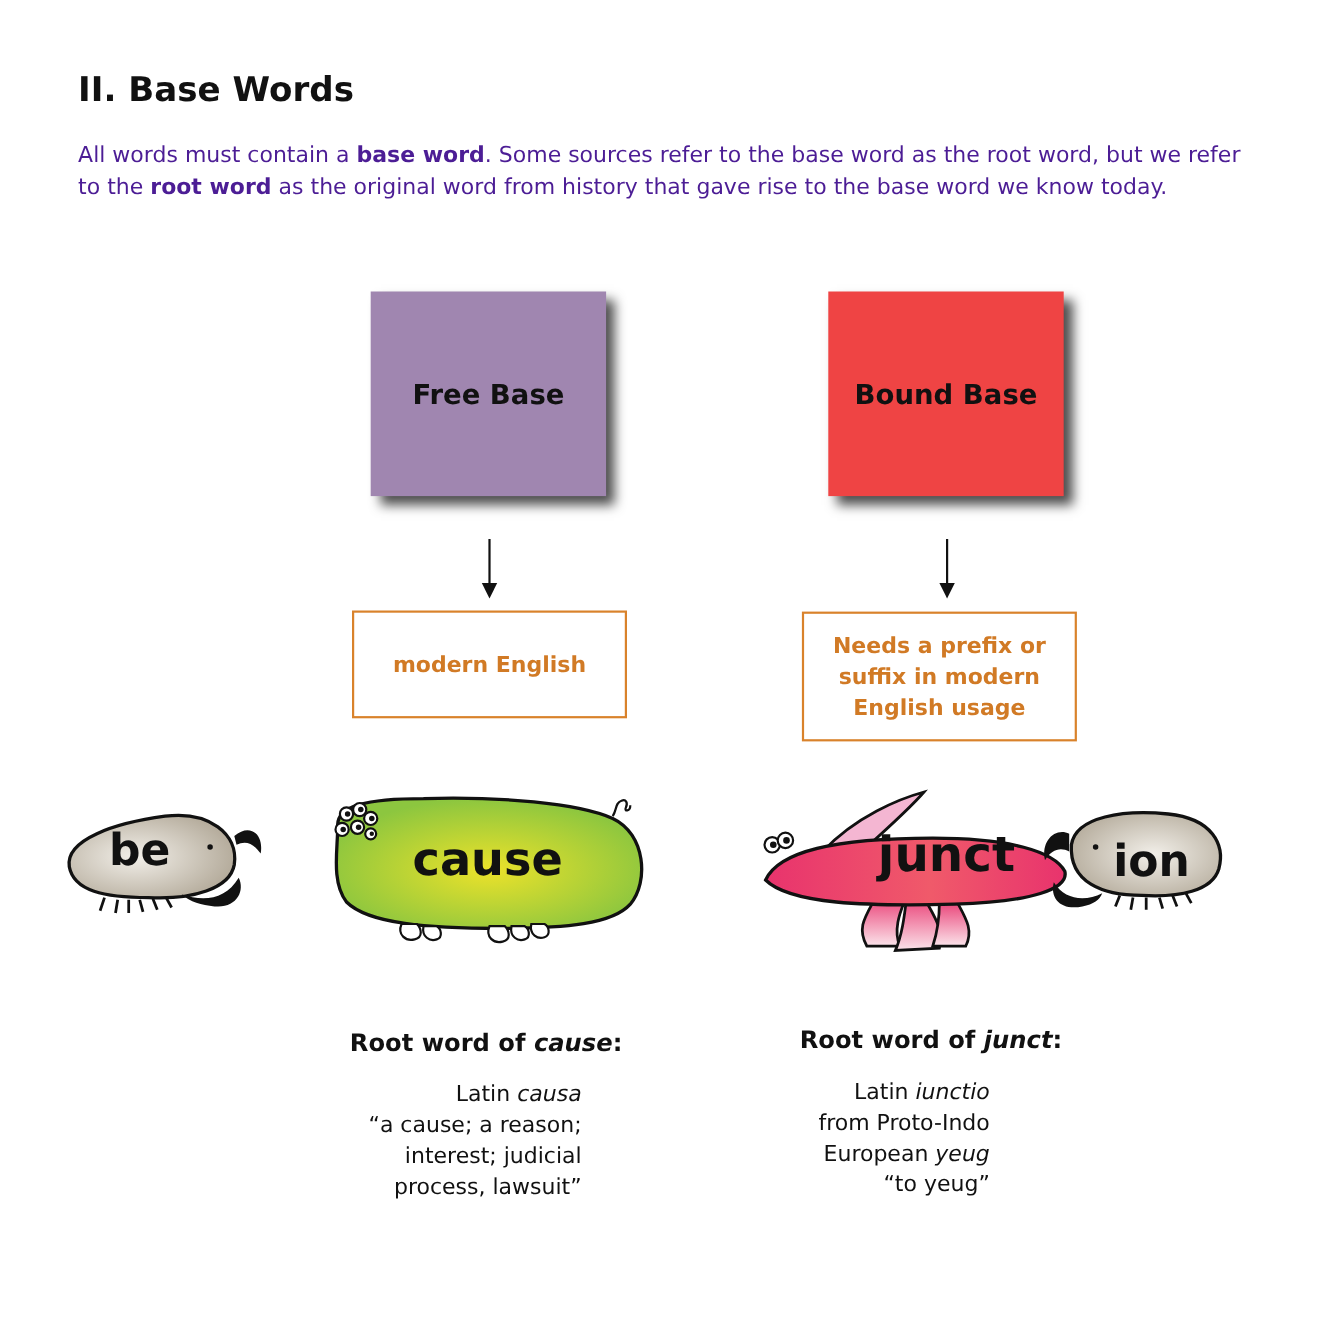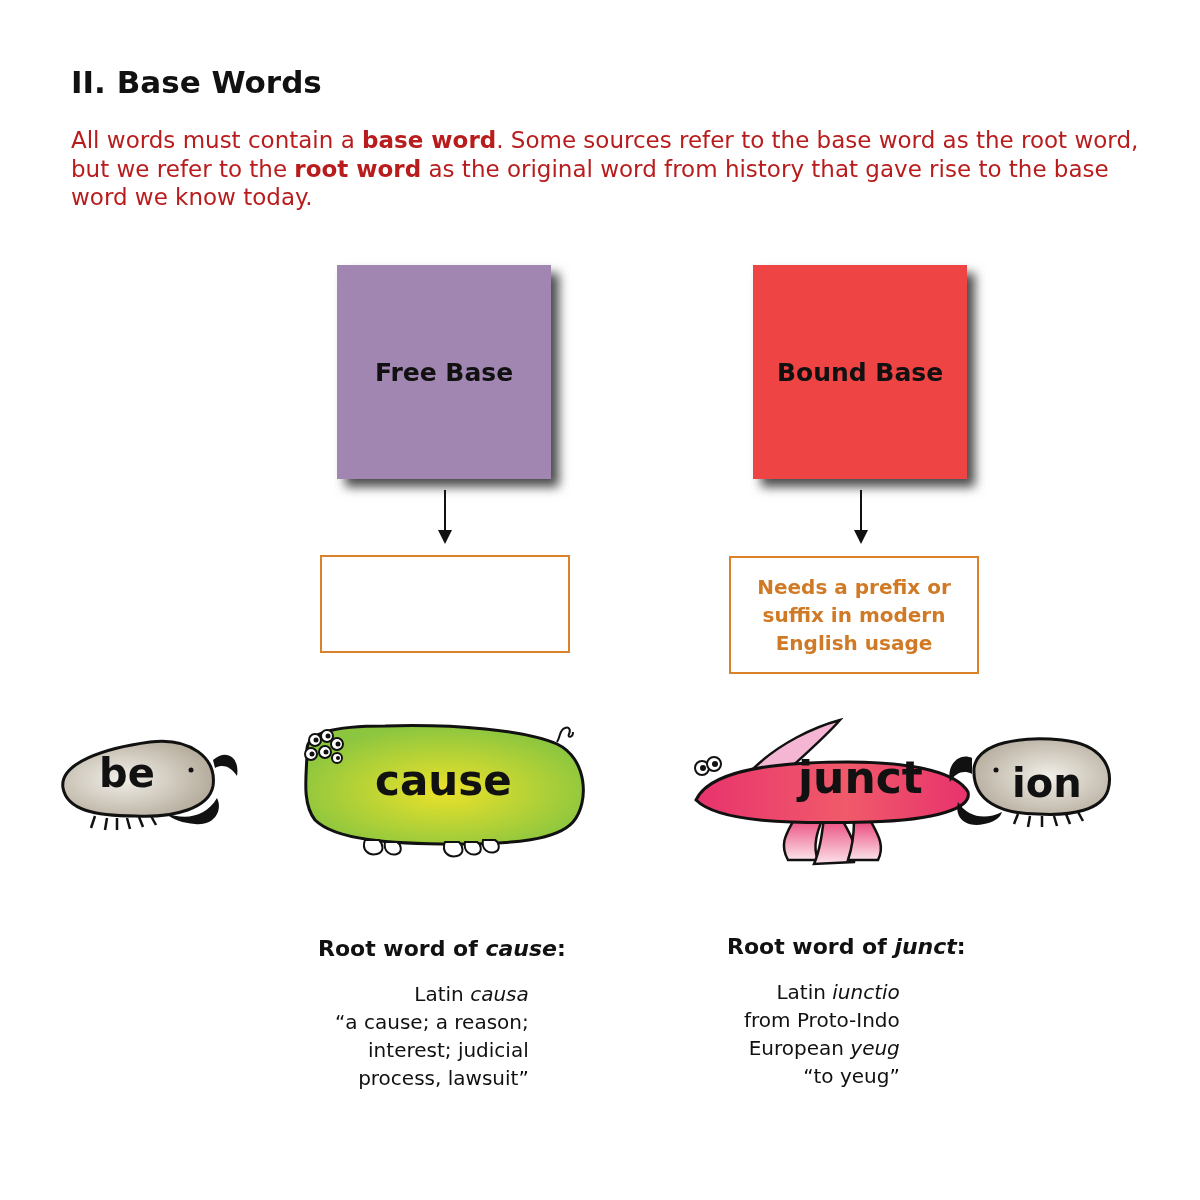--- a/index.html
+++ b/index.html
@@ -1,22 +1,22 @@
 <!DOCTYPE html>
 <html><head>
 <meta charset="utf-8">
 <style>
   html, body { margin:0; padding:0; background:#ffffff; }
   body { width:1200px; height:1200px; position:relative; overflow:hidden;
          font-family:"DejaVu Sans", "Liberation Sans", sans-serif; color:#111; }
   .title { position:absolute; left:71px; top:64px; font-size:31px; font-weight:bold; letter-spacing:0px; margin:0; }
-  .intro { position:absolute; left:71px; top:126px; width:1080px; font-size:23px; line-height:28.5px; color:#b91c1c; margin:0; }
+  .intro { position:absolute; left:71px; top:126px; width:1080px; font-size:20px; line-height:28.5px; color:#4c1d95; margin:0; }
   .intro b { font-weight:bold; }
 
-  .base-box { position:absolute; width:214px; height:214px; display:flex; align-items:center; justify-content:center;
+  .base-box { position:absolute; width:214px; height:186px; display:flex; align-items:center; justify-content:center;
               font-weight:bold; font-size:25px; color:#111; box-shadow:8px 8px 10px rgba(0,0,0,0.7); }
   .free { left:337px; top:265px; background:#a086b0; }
   .bound { left:753px; top:265px; background:#ef4444; }
 
   .arrow { position:absolute; width:2px; background:#111; }
   .arrow::after { content:""; position:absolute; left:-6px; bottom:-10px; border-left:7px solid transparent; border-right:7px solid transparent; border-top:14px solid #111; }
   .arrow-free { left:444px; top:490px; height:44px; }
   .arrow-bound { left:860px; top:490px; height:44px; }
 
   .desc { position:absolute; border:2px solid #d9822b; color:#d17a25; font-weight:bold; font-size:20px; line-height:28px;
@@ -42,20 +42,21 @@
 </div>
 <div class="base-box bound">
   <span>Bound Base</span>
 </div>
 
 <div class="arrow arrow-free"></div>
 <div class="arrow arrow-bound"></div>
 
 <div class="desc desc-free">
   <div>
+    <div>modern English</div>
   </div>
 </div>
 <div class="desc desc-bound">
   <div>
     <div>Needs a prefix or</div>
     <div>suffix in modern</div>
     <div>English usage</div>
   </div>
 </div>
 

